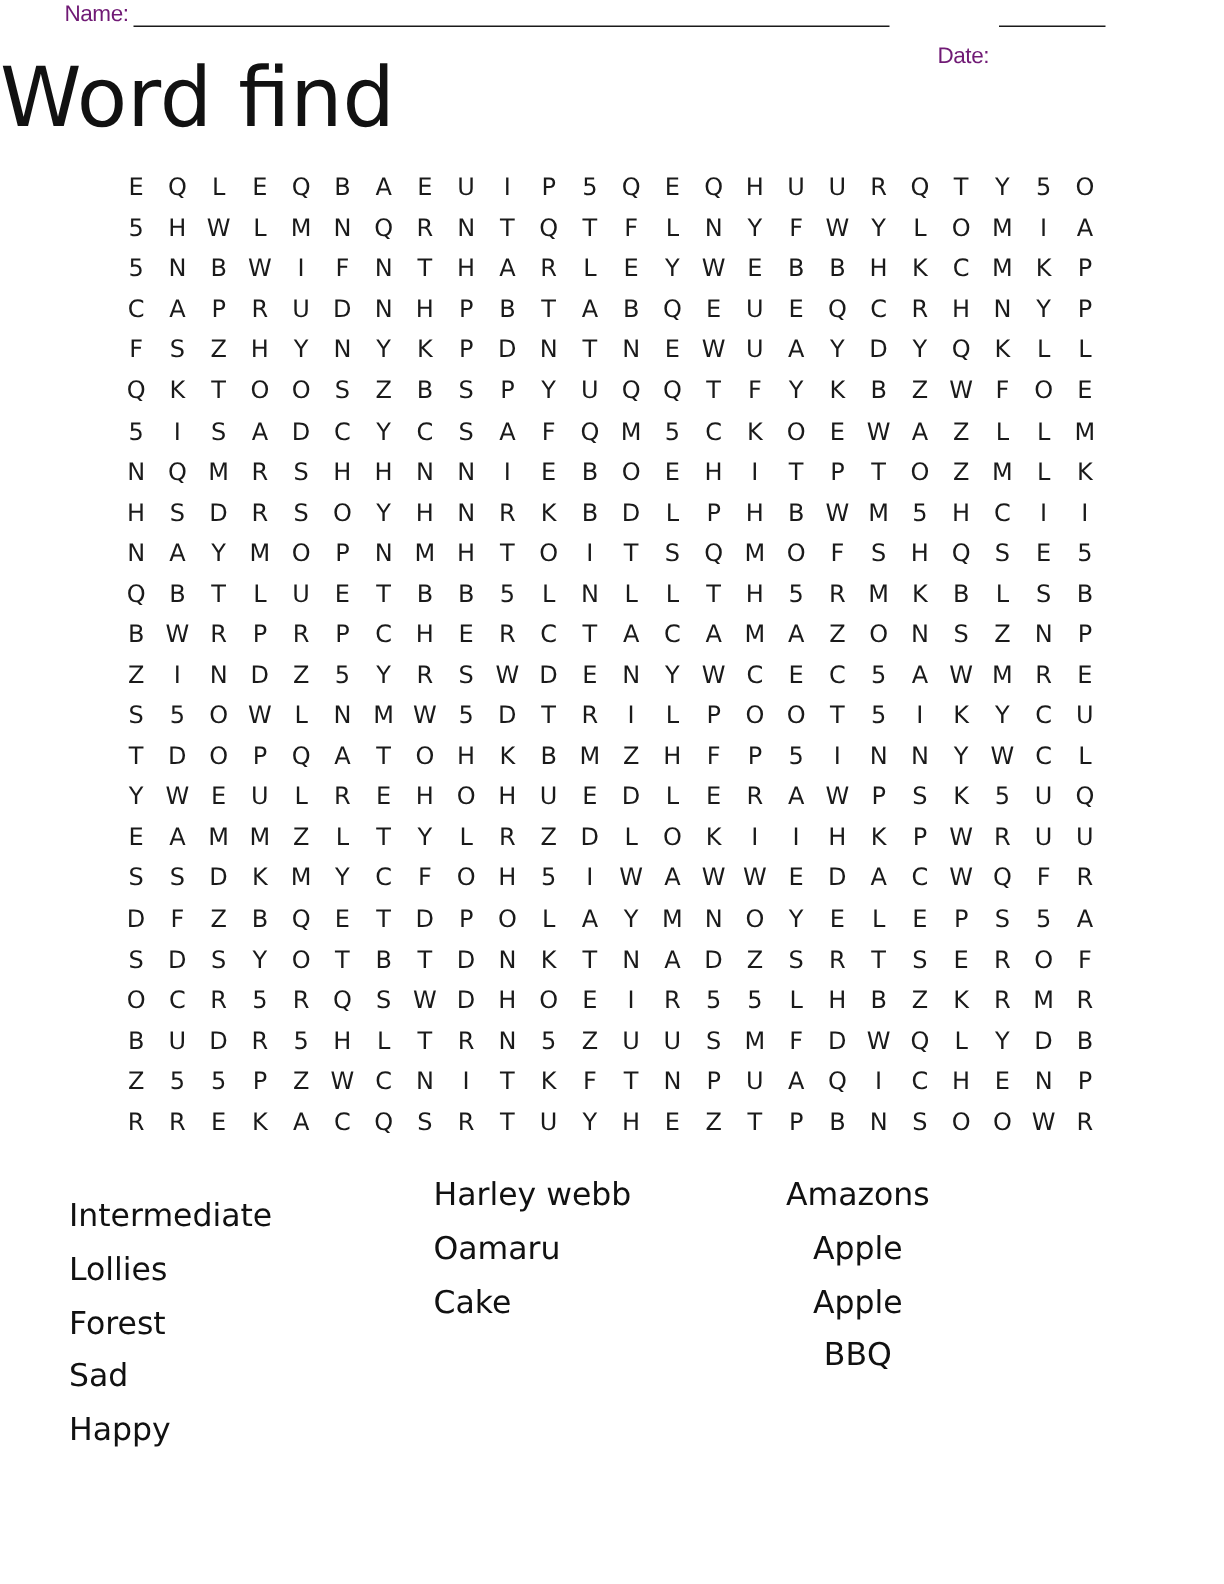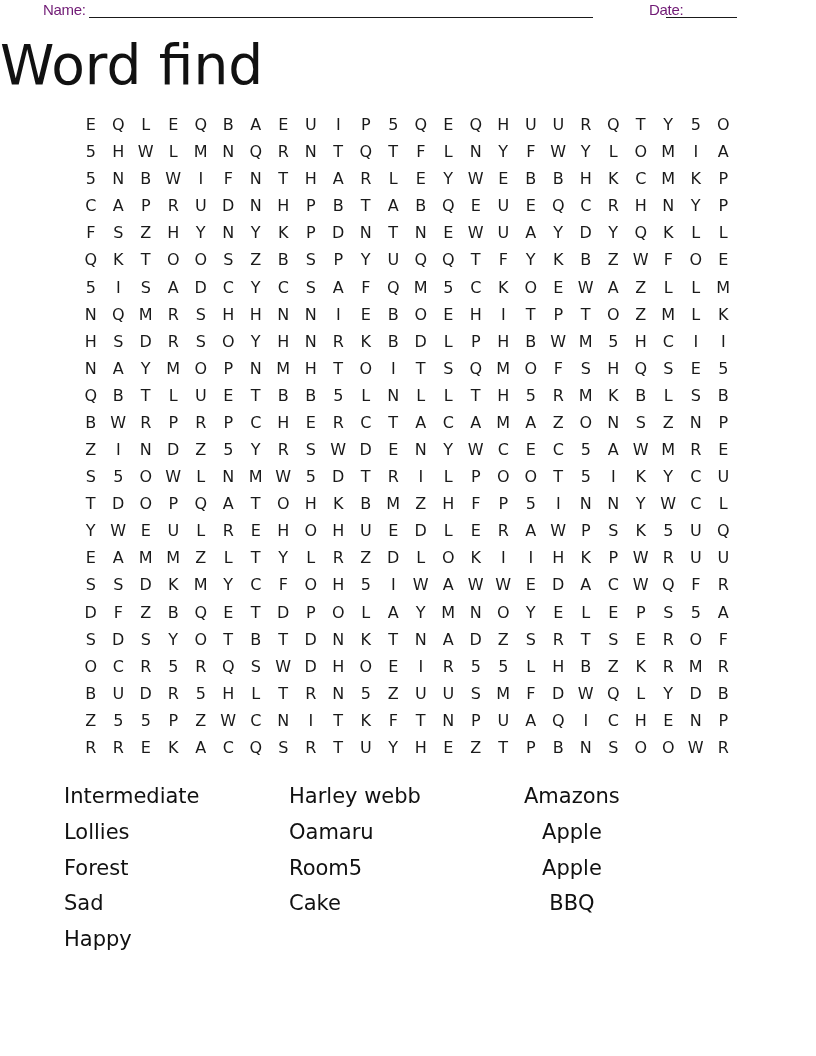--- a/index.html
+++ b/index.html
@@ -16,21 +16,21 @@
   .hdr-label {
     position:absolute;
     top:1px;
     font-family:"Liberation Sans", sans-serif;
     font-size:15px;
     letter-spacing:-0.3px;
     color:#701a75;
     white-space:nowrap;
   }
   #name-label { left:43px; }
-  #date-label { left:649px; }
+  #date-label { left:625px;margin-top:28px; }
   .blank-line {
     position:absolute;
     top:0; height:17px;
     border-bottom:1.5px solid #1a1a1a;
   }
   #name-blank { left:89px;  width:504px; }
   #date-blank { left:666px; width:71px;  }
 
   
   .title {
@@ -56,21 +56,21 @@
     align-items:center;
     justify-content:center;
     font-size:16px;
     font-weight:400;
     color:#1a1a1a;
   }
 
   
   .words { position:absolute; top:779px; left:0; width:816px; }
   .word-col { position:absolute; top:0; }
-  .word-col.c0 { left:64px;  }
+  .word-col.c0 { left:46px;margin-top:14px;  }
   .word-col.c1 { left:289px; }
   .word-col.c2 { left:524px;text-align:center; }
   .word-item {
     font-size:21px;
     line-height:35.8px;
     height:35.8px;
     white-space:nowrap;
     color:#111;
   }
 </style>
@@ -670,21 +670,20 @@
       <div class="word-col c0">
         <div class="word-item">Intermediate</div>
         <div class="word-item">Lollies</div>
         <div class="word-item">Forest</div>
         <div class="word-item">Sad</div>
         <div class="word-item">Happy</div>
       </div>
       <div class="word-col c1">
         <div class="word-item">Harley webb</div>
         <div class="word-item">Oamaru</div>
-        <div class="word-item">Room5</div>
         <div class="word-item">Cake</div>
       </div>
       <div class="word-col c2">
         <div class="word-item">Amazons</div>
         <div class="word-item">Apple</div>
         <div class="word-item">Apple</div>
         <div class="word-item">BBQ</div>
       </div>
     </div>
 

